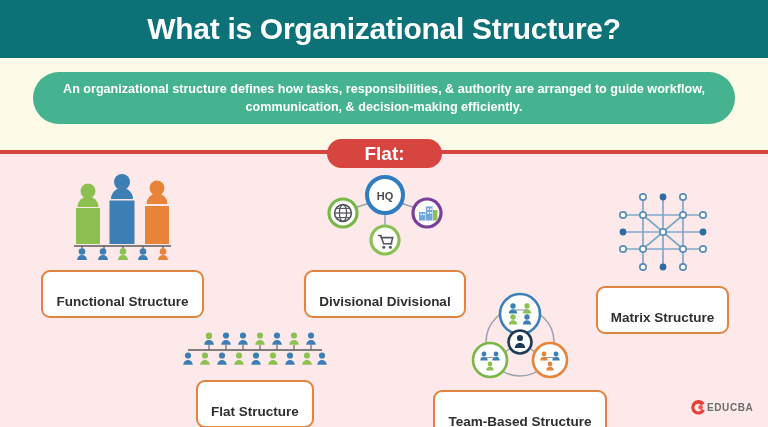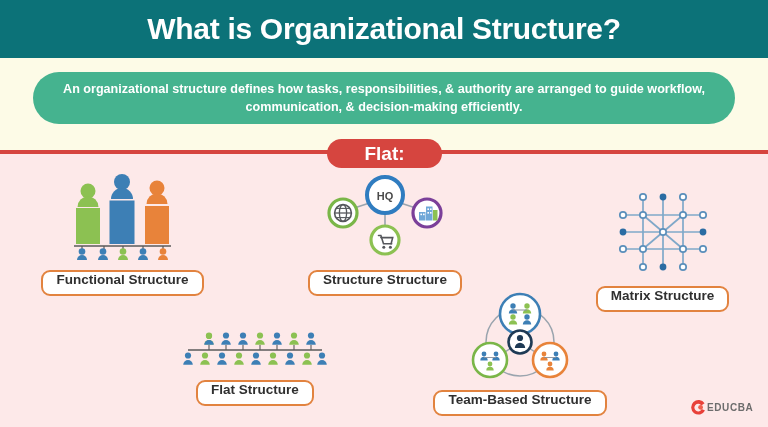--- a/index.html
+++ b/index.html
@@ -109,21 +109,21 @@
     justify-content: center;
   }
   .label-pill {
     background: #ffffff;
     border: 2px solid #e2833f;
     border-radius: 9px;
     color: #2f2f2f;
     font-size: 13.5px;
     font-weight: bold;
     text-align: center;
-    padding: 0 13px 7px;
+    padding: 22px 13px 7px;
     white-space: nowrap;
     display: inline-block;
     box-sizing: border-box;
   }
   .label-wrap {
     width: 100%;
     display: flex;
     justify-content: center;
   }
 
@@ -261,21 +261,21 @@
         <g fill="none" stroke="#55575c" stroke-width="1.6" stroke-linecap="round">
           <path d="M68.5 63.5 h2.4 l2.6 8.2 h8.2"></path>
           <path d="M70.9 65.6 h11.8 l-1.6 6.1"></path>
           <circle cx="73.8" cy="75.2" r="1.5" fill="#55575c" stroke="none"></circle>
           <circle cx="80.4" cy="75.2" r="1.5" fill="#55575c" stroke="none"></circle>
         </g>
       </svg>
     </div>
     <div class="gap-10"></div>
     <div class="label-wrap">
-      <div class="label-pill">Structure Structure</div>
+      <div class="label-pill">Divisional Divisional</div>
     </div>
   </div>
 
   <div class="card card-matrix">
     <div class="icon-box">
       <svg width="100" height="88" viewBox="0 0 100 88">
         <g stroke="#7fa8c9" stroke-width="1.7" fill="none">
 
           <line x1="30" y1="9" x2="30" y2="79"></line>
           <line x1="50" y1="9" x2="50" y2="79"></line>

